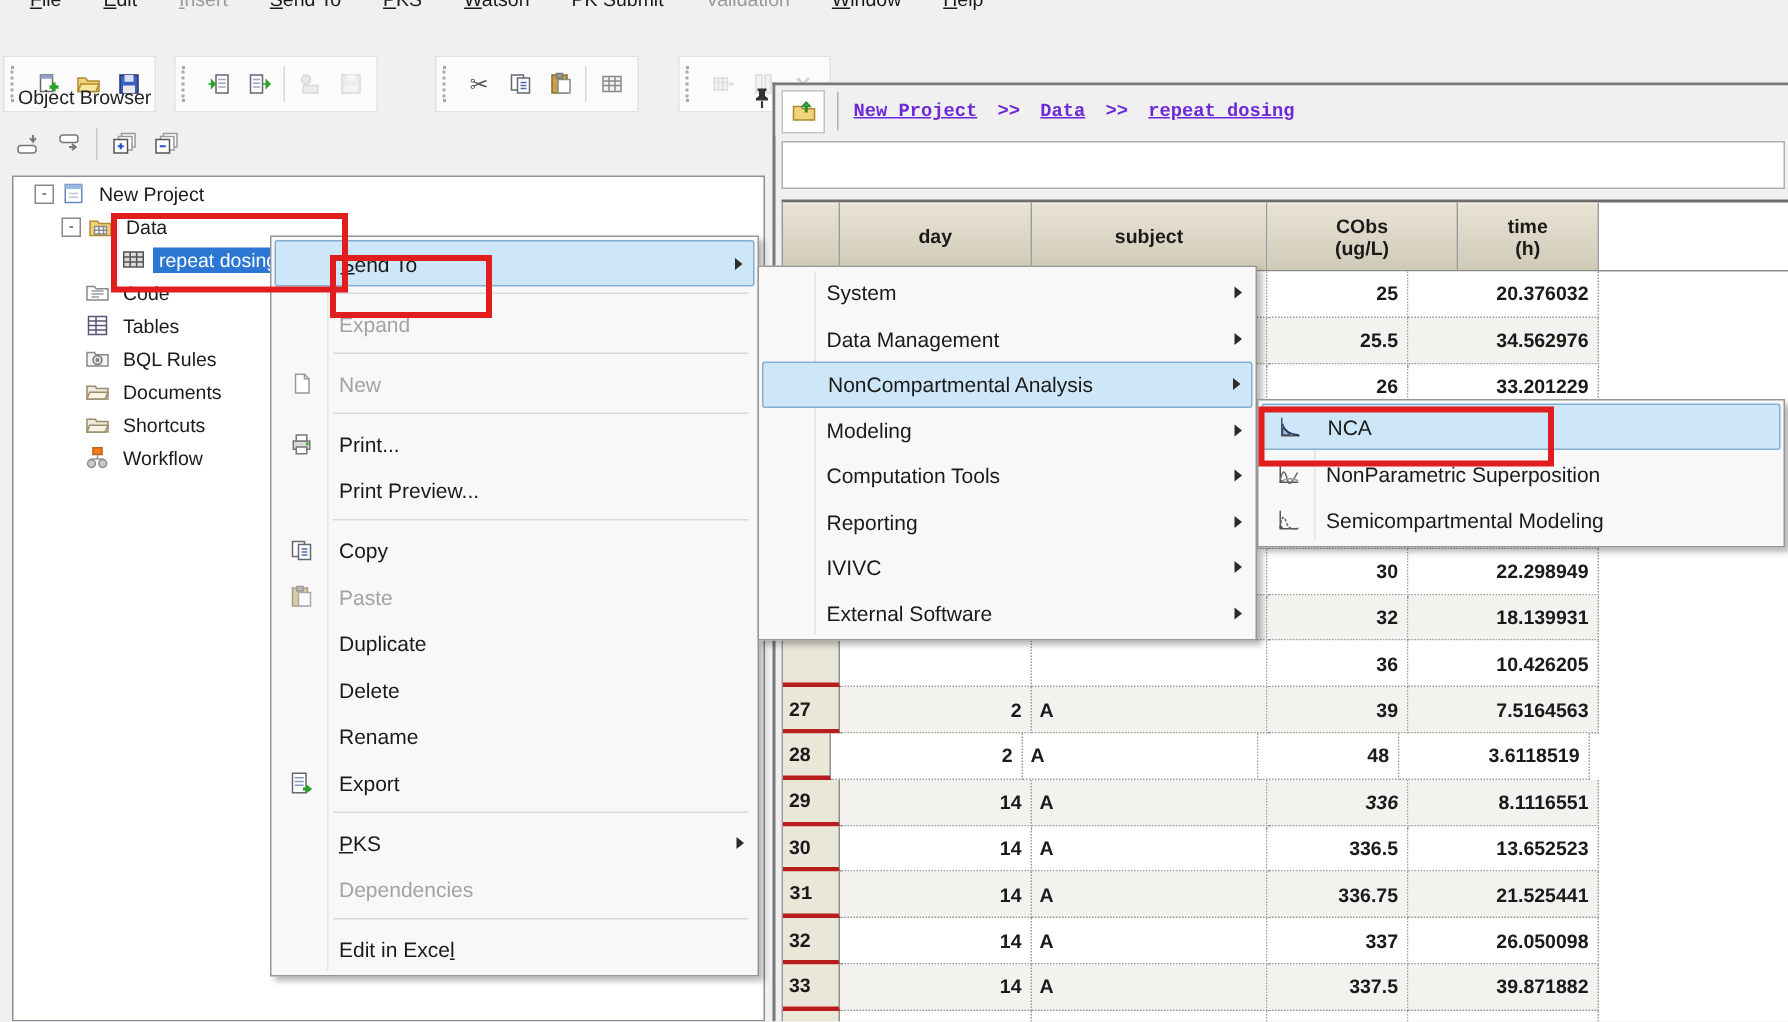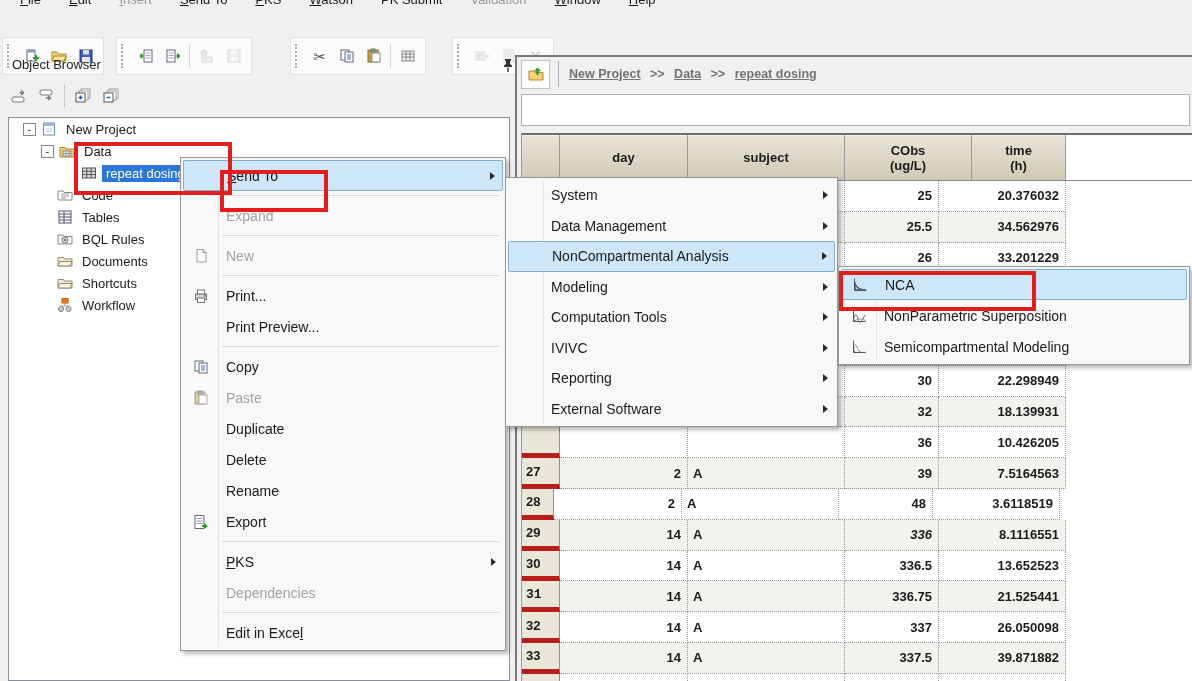--- a/index.html
+++ b/index.html
@@ -40,35 +40,35 @@
   .tlabel{padding:1px 4px;white-space:nowrap;}
   .tlabel.selected{background:#2c77d4;color:#fff;}
 
   
   #right-panel{position:absolute;left:515px;top:55px;width:677px;bottom:0;background:#f0f0f0;
                border-left:2px solid #787878;border-top:2px solid #787878;box-sizing:border-box;}
   #crumbbar{position:absolute;left:0;top:0;right:0;height:34px;display:flex;align-items:center;background:#f0f0f0;}
   #up-btn{width:27px;height:27px;margin-left:4px;background:#fdfdfd;border:1px solid #c2c2c2;
           display:flex;align-items:center;justify-content:center;}
   .crumb-divider{width:1px;height:26px;background:#b4b4b4;margin:0 10px 0 8px;}
-  #breadcrumb{font-family:Liberation Sans, sans-serif;font-weight:bold;font-size:12.5px;color:#737373;white-space:pre;}
+  #breadcrumb{font-family:Liberation Mono, monospace;font-weight:bold;font-size:12.5px;color:#6d28d9;white-space:pre;}
   #breadcrumb .crumb-link{text-decoration:underline;}
   #breadcrumb .crumb-sep{text-decoration:none;padding:0 6px;}
   #filter-strip{position:absolute;left:4px;top:37px;right:2px;height:30px;background:#fff;border:1px solid #b0b0b0;}
   #grid{position:absolute;left:4px;top:76px;right:0;bottom:0;background:#fff;
         border-top:2px solid #6e6e6e;border-left:1px solid #9a9a9a;overflow:hidden;}
   .gh-row{display:flex;height:45px;border-bottom:1px solid #8a8a8a;}
   .gh-cell{background:linear-gradient(#e9e4d6,#cfc9b6);border-right:1px solid #9a9a9a;
            box-shadow:inset 0 1px 0 #f6f3ea;display:flex;flex-direction:column;align-items:center;
            justify-content:center;font-weight:bold;font-size:13px;box-sizing:border-box;}
   .g-row{display:flex;height:30.8px;box-sizing:border-box;}
   .g-row.alt .gcell{background:#f3f2ee;}
   .gcell{box-sizing:border-box;border-right:1px dotted #9a9a9a;border-bottom:1px dotted #9a9a9a;
          font-size:13px;font-weight:bold;display:flex;align-items:center;background:#fff;overflow:hidden;}
-  .gcell.rownum{background:#eae6d8 !important;border-right:1px solid #8f8f8f;border-bottom:5px solid #b91c1c;
+  .gcell.rownum{background:#eae6d8 !important;border-right:1px solid #8f8f8f;border-bottom:3px solid #b91c1c;
                 padding-left:4px;}
   .gcell.r{justify-content:flex-end;padding-right:6px;text-align:right;}
   .gcell.l{justify-content:flex-start;padding-left:5px;}
 
   
   .menu{position:absolute;background:#f8f8f8;border:1px solid #979797;box-shadow:3px 3px 4px rgba(0,0,0,.28);
         padding:2px;box-sizing:border-box;}
   .menu::before{content:"";position:absolute;left:37px;top:3px;bottom:3px;width:1px;background:#e3e3e3;}
   .mi{height:31px;display:flex;align-items:center;font-size:14px;position:relative;box-sizing:border-box;}
   .mi .mi-gutter{width:35px;display:flex;align-items:center;justify-content:center;flex:0 0 auto;}
@@ -666,26 +666,26 @@
       <span class="mi-label">Modeling</span>
       <span class="mi-arrow"></span>
     </div>
     <div class="mi">
       <span class="mi-gutter"></span>
       <span class="mi-label">Computation Tools</span>
       <span class="mi-arrow"></span>
     </div>
     <div class="mi">
       <span class="mi-gutter"></span>
+      <span class="mi-label">Reporting</span>
+      <span class="mi-arrow"></span>
+    </div>
+    <div class="mi">
+      <span class="mi-gutter"></span>
       <span class="mi-label">IVIVC</span>
-      <span class="mi-arrow"></span>
-    </div>
-    <div class="mi">
-      <span class="mi-gutter"></span>
-      <span class="mi-label">Reporting</span>
       <span class="mi-arrow"></span>
     </div>
     <div class="mi">
       <span class="mi-gutter"></span>
       <span class="mi-label">External Software</span>
       <span class="mi-arrow"></span>
     </div>
   </div>
 <div id="nca-menu" class="menu">
     <div class="mi hilite">

